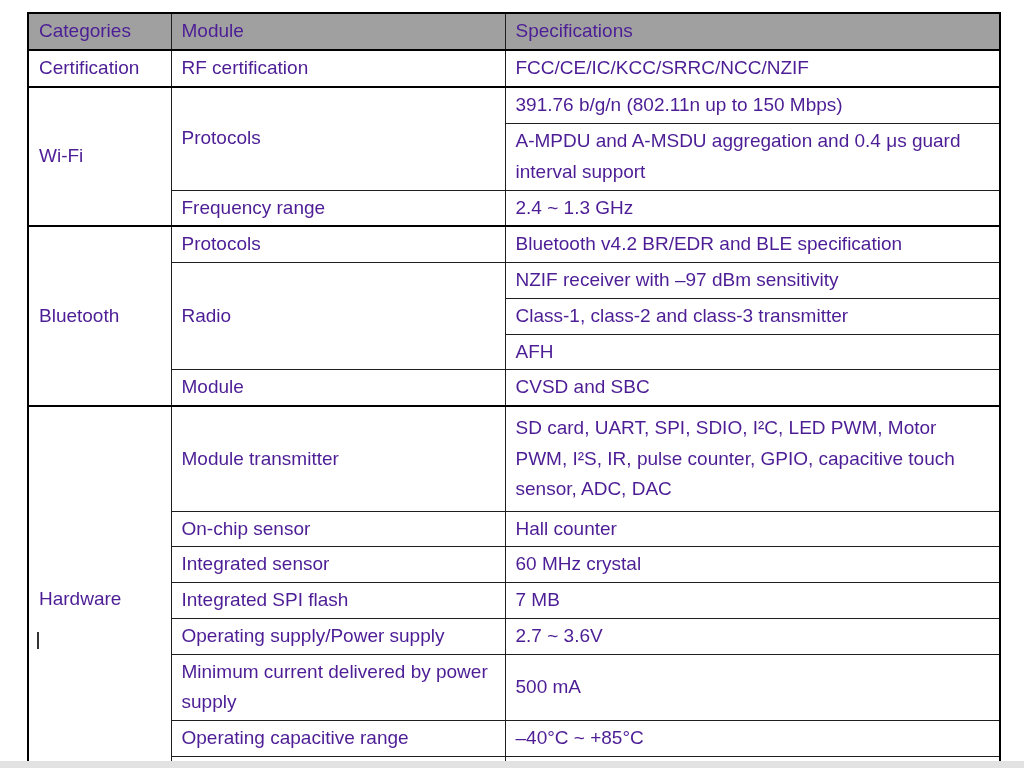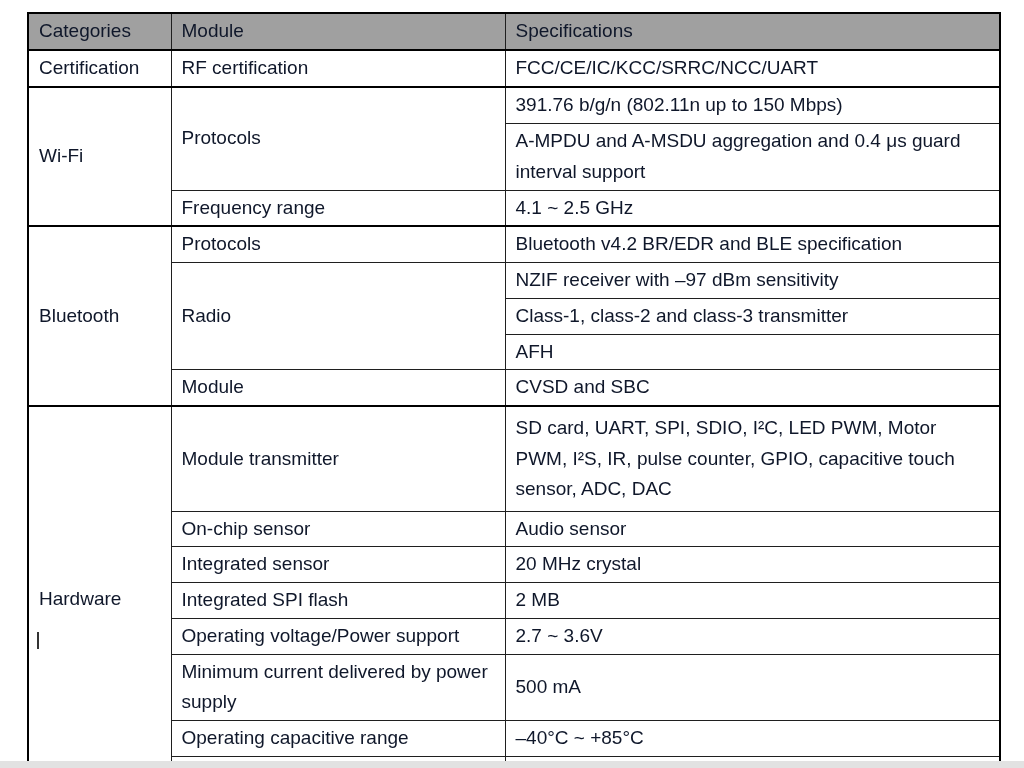--- a/index.html
+++ b/index.html
@@ -25,21 +25,21 @@
     border-collapse: collapse;
     table-layout: fixed;
     border: 2px solid #000000;
   }
   table.spec-table th,
   table.spec-table td {
     border: 1px solid #1f1f1f;
     padding: 2px 10px;
     font-size: 19px;
     line-height: 1.62;
-    color: #0f172a;
+    color: #4c1d95;
     vertical-align: middle;
     text-align: left;
     font-weight: normal;
     overflow: hidden;
   }
   table.spec-table thead th {
     background: #a0a0a0;
     height: 29px;
     border-bottom: 2px solid #000000;
   }
@@ -84,36 +84,36 @@
         <th>Categories</th>
         <th>Module</th>
         <th>Specifications</th>
       </tr>
     </thead>
 
     <tbody>
       <tr class="sec-start" style="height:33px">
         <td>Certification</td>
         <td>RF certification</td>
-        <td>FCC/CE/IC/KCC/SRRC/NCC/UART</td>
+        <td>FCC/CE/IC/KCC/SRRC/NCC/NZIF</td>
       </tr>
     </tbody>
 
     <tbody>
       <tr class="sec-start" style="height:37px">
         <td rowspan="3">Wi-Fi</td>
         <td rowspan="2">Protocols</td>
         <td>391.76 b/g/n (802.11n up to 150 Mbps)</td>
       </tr>
       <tr style="height:64px">
         <td>A-MPDU and A-MSDU aggregation and 0.4 μs guard interval support</td>
       </tr>
       <tr style="height:33px">
         <td>Frequency range</td>
-        <td>4.1 ~ 2.5 GHz</td>
+        <td>2.4 ~ 1.3 GHz</td>
       </tr>
     </tbody>
 
     <tbody>
       <tr class="sec-start" style="height:34px">
         <td rowspan="5">Bluetooth</td>
         <td>Protocols</td>
         <td>Bluetooth v4.2 BR/EDR and BLE specification</td>
       </tr>
       <tr style="height:34px">
@@ -133,32 +133,32 @@
     </tbody>
 
     <tbody>
       <tr class="sec-start" style="height:105px">
         <td rowspan="8">Hardware</td>
         <td>Module transmitter</td>
         <td class="justify">SD card, UART, SPI, SDIO, I²C, LED PWM, Motor PWM, I²S, IR, pulse counter, GPIO, capacitive touch sensor, ADC, DAC</td>
       </tr>
       <tr style="height:30px">
         <td>On-chip sensor</td>
-        <td>Audio sensor</td>
+        <td>Hall counter</td>
       </tr>
       <tr style="height:34px">
         <td>Integrated sensor</td>
-        <td>20 MHz crystal</td>
+        <td>60 MHz crystal</td>
       </tr>
       <tr style="height:33px">
         <td>Integrated SPI flash</td>
-        <td>2 MB</td>
+        <td>7 MB</td>
       </tr>
       <tr style="height:34px">
-        <td>Operating voltage/Power support</td>
+        <td>Operating supply/Power supply</td>
         <td>2.7 ~ 3.6V</td>
       </tr>
       <tr style="height:63px">
         <td class="justify">Minimum current delivered by power supply</td>
         <td>500 mA</td>
       </tr>
       <tr style="height:35px">
         <td>Operating capacitive range</td>
         <td>–40°C ~ +85°C</td>
       </tr>

